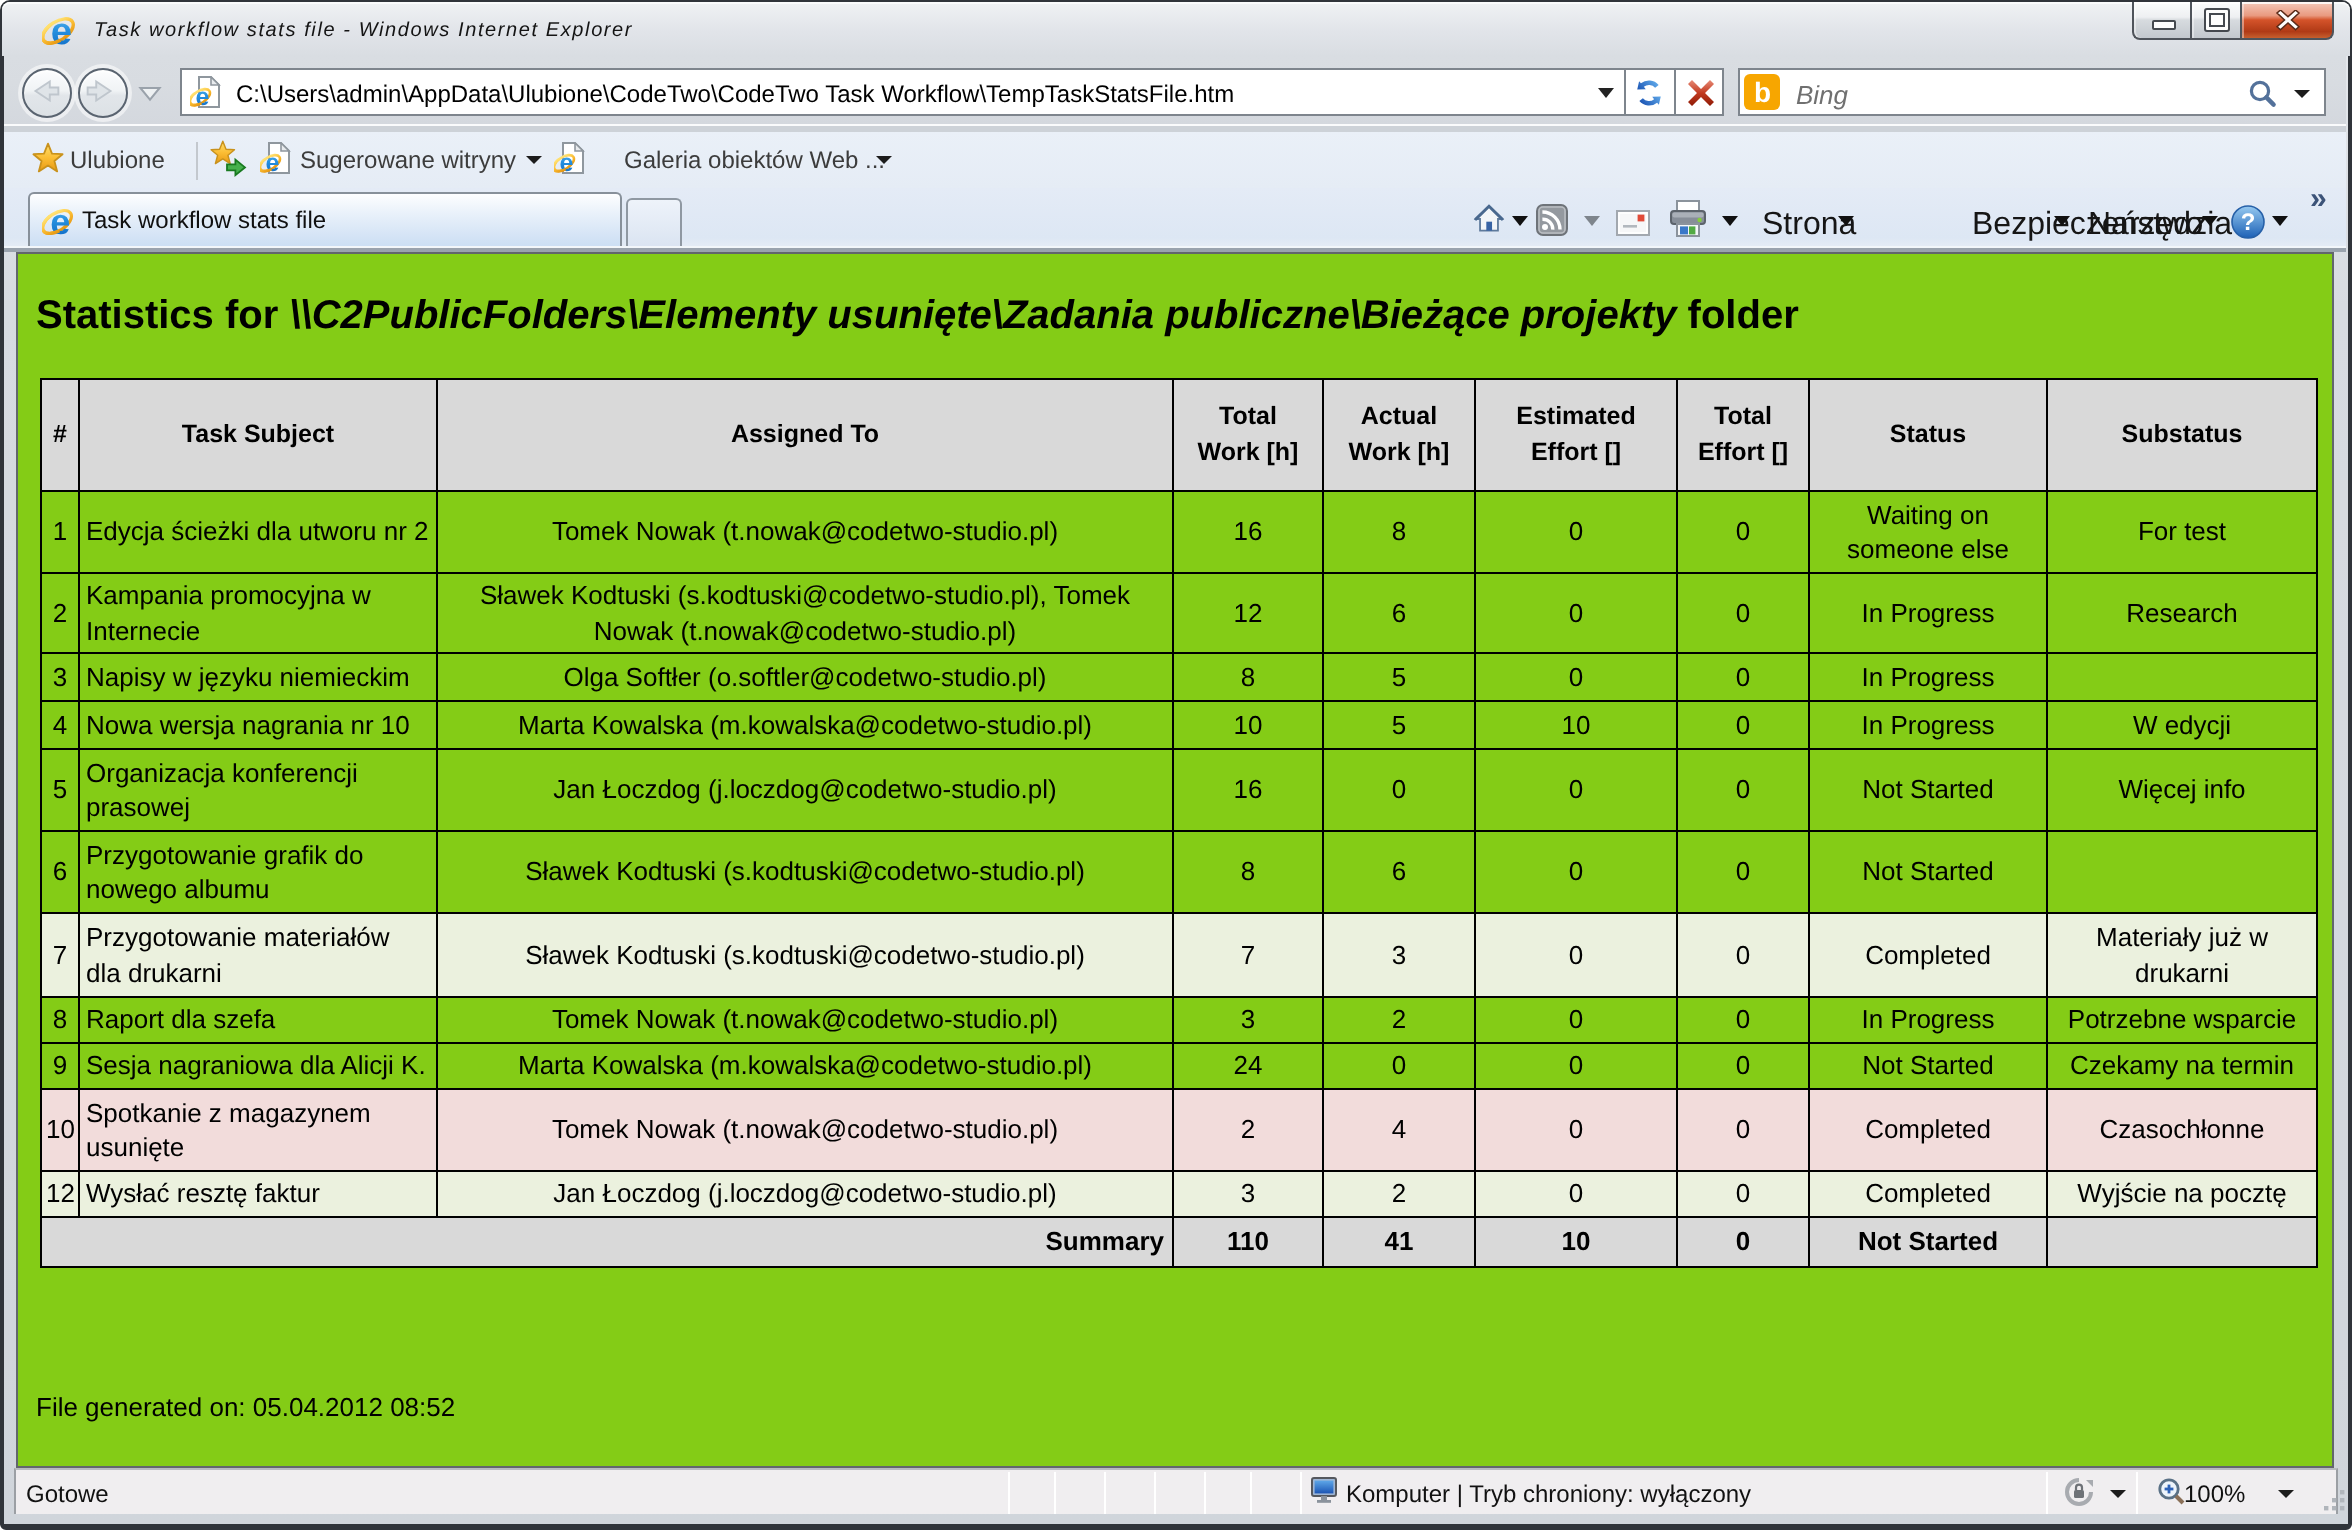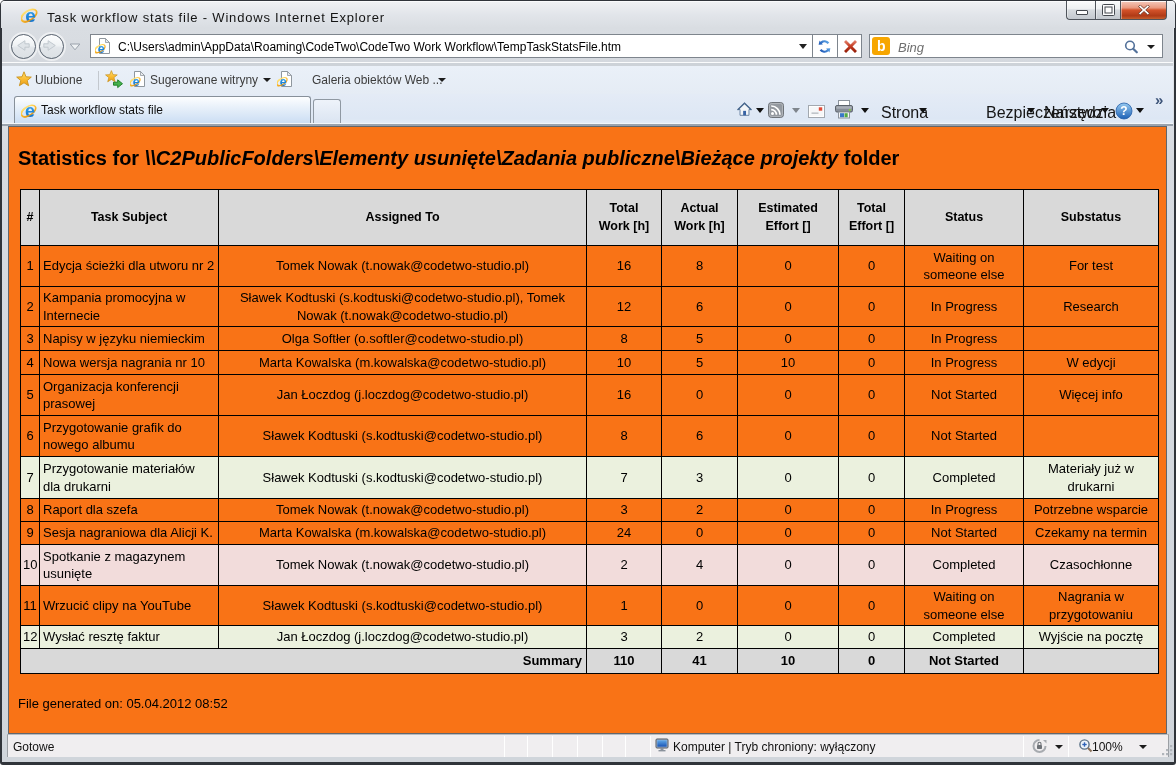--- a/index.html
+++ b/index.html
@@ -4,21 +4,21 @@
 <style>
 * { margin:0; padding:0; box-sizing:border-box; }
 html,body { width:1176px; height:765px; overflow:hidden; }
 body { position:relative; font-family:"Liberation Sans",sans-serif; background:#fff; }
 .abs { position:absolute; }
 #frame { position:absolute; inset:0; border:1px solid #30343a; border-left-width:2px; border-right-width:2px; border-bottom-width:3px; border-radius:5px 5px 3px 3px;
   background:linear-gradient(180deg,#e7eaee 0%,#d7dbe1 20%,#d0d5db 100%); }
 
 #titlebar { position:absolute; left:1px; top:1px; width:1174px; height:27px;
   background:linear-gradient(180deg,#f0f2f4 0%,#e2e5ea 50%,#d9dde2 100%); border-radius:4px 4px 0 0; box-shadow:inset 0 1px 0 #fafbfc; }
-#title-text { position:absolute; left:46px; top:9px; font-size:13px; letter-spacing:0.8px; color:#141414; }
+#title-text { position:absolute; left:46px; top:9px; font-size:10px; letter-spacing:0.8px; color:#141414;font-style:italic; }
 
 #winbtns { position:absolute; left:1066px; top:1px; height:19px; display:flex; }
 .wbtn { height:19px; border:1px solid #4f545b; border-top:none; position:relative;
   box-shadow:inset 0 1px 0 rgba(255,255,255,.85), inset 1px 0 0 rgba(255,255,255,.4); }
 #btn-min { width:29px; border-radius:0 0 0 4px; border-right:none;
   background:linear-gradient(180deg,#fbfcfc,#eef0f2 42%,#d7dbdf 50%,#c3c8ce); }
 #btn-max { width:26px;
   background:linear-gradient(180deg,#fbfcfc,#eef0f2 42%,#d7dbdf 50%,#c3c8ce); }
 #btn-close { width:46px; border-radius:0 0 4px 0; border-left:none;
   background:linear-gradient(180deg,#f4cabc 0%,#e9997f 38%,#d4532a 50%,#b03a16 82%,#c65f2e 100%); }
@@ -56,21 +56,21 @@
   border:1px solid #8f98a2; border-bottom:none; border-radius:3px 3px 0 0;
   background:linear-gradient(180deg,#eef3fa 0%,#d9e3f1 100%); }
 #tab-text { position:absolute; left:41px; top:103px; font-size:12px; color:#101010; }
 .cmd-text { position:absolute; top:104px; font-size:16px; color:#161616; white-space:nowrap; }
 .tri { position:absolute; width:0; height:0; border-left:4px solid transparent; border-right:4px solid transparent; border-top:4.5px solid #1c1c1c; }
 .tri3 { position:absolute; width:0; height:0; border-left:4.5px solid transparent; border-right:4.5px solid transparent; border-top:5px solid #111; }
 .tri2 { position:absolute; width:0; height:0; border-left:4px solid transparent; border-right:4px solid transparent; border-top:5px solid #222; }
 svg { display:block; }
 svg text { font-family:"Liberation Sans",sans-serif; }
 
-#content { position:absolute; left:8px; top:126px; width:1159px; height:608px; background:#f97316;
+#content { position:absolute; left:8px; top:126px; width:1159px; height:608px; background:#84cc16;
   border:1px solid #62666c; }
 #heading { position:absolute; left:9px; top:20px; font-size:20px; font-weight:bold; color:#000; white-space:nowrap; }
 #stat-table { position:absolute; left:11px; top:62px; border-collapse:collapse; table-layout:fixed;
   width:1138px; font-size:13px; line-height:17.5px; color:#000; }
 #stat-table th, #stat-table td { border:1px solid #000; padding:0 2px; text-align:center; overflow:hidden; }
 #stat-table th { background:#d9d9d9; font-size:12.5px; height:56px; }
 #stat-table td.l { text-align:left; padding-left:3px;margin-left:46px; }
 tr.g td { background:#ebf1de; }
 tr.p td { background:#f2dcdb; }
 tr.sum td { background:#d9d9d9; font-weight:bold; height:25px; }
@@ -175,21 +175,21 @@
   </svg>
 </div>
 <svg class="abs" style="left:69px;top:43px" width="12" height="8" viewBox="0 0 12 8">
   <path d="M1.2 1 L10.8 1 L6 6.8 Z" fill="#eef1f3" stroke="#9aa2ab" stroke-width="1"></path>
 </svg>
 <div id="addr">
   <svg class="abs" style="left:4px;top:3px" width="16" height="16" viewBox="0 0 16 16">
       <use href="#favicon"></use>
     </svg>
 </div>
-<div id="addr-text">C:\Users\admin\AppData\Roaming\CodeTwo\CodeTwo Work Workflow\TempTaskStatsFile.htm</div>
+<div id="addr-text">C:\Users\admin\AppData\Ulubione\CodeTwo\CodeTwo Task Workflow\TempTaskStatsFile.htm</div>
 <div class="tri2" style="left:799px;top:44px;"></div>
 <div id="btn-refresh">
   <svg style="margin:3px 0 0 3px" width="17" height="17" viewBox="0 0 17 17">
     <g transform="rotate(50 8.5 8.5)">
         <path d="M8.5 2.2 a6.3 6.3 0 0 0 -6.3 6.3 l-1.4 0 2.6 3.4 2.6 -3.4 -1.5 0 a4 4 0 0 1 4 -4 z" fill="url(#blueG)"></path>
     <path d="M8.5 14.8 a6.3 6.3 0 0 0 6.3 -6.3 l1.4 0 -2.6 -3.4 -2.6 3.4 1.5 0 a4 4 0 0 1 -4 4 z" fill="url(#blueG)"></path>
       </g>
   </svg>
 </div>
 <div id="btn-stop">
@@ -411,31 +411,20 @@
       <td>10</td>
           <td class="l">Spotkanie z magazynem usunięte</td>
           <td>Tomek Nowak (t.nowak@codetwo-studio.pl)</td>
           <td>2</td>
           <td>4</td>
           <td>0</td>
           <td>0</td>
           <td>Completed</td>
           <td>Czasochłonne</td>
     </tr>
-    <tr style="height:40px">
-      <td>11</td>
-          <td class="l">Wrzucić clipy na YouTube</td>
-          <td>Sławek Kodtuski (s.kodtuski@codetwo-studio.pl)</td>
-          <td>1</td>
-          <td>0</td>
-          <td>0</td>
-          <td>0</td>
-          <td>Waiting on someone else</td>
-          <td>Nagrania w przygotowaniu</td>
-    </tr>
     <tr class="g" style="height:23px">
       <td>12</td>
           <td class="l">Wysłać resztę faktur</td>
           <td>Jan Łoczdog (j.loczdog@codetwo-studio.pl)</td>
           <td>3</td>
           <td>2</td>
           <td>0</td>
           <td>0</td>
           <td>Completed</td>
           <td>Wyjście na pocztę</td>

